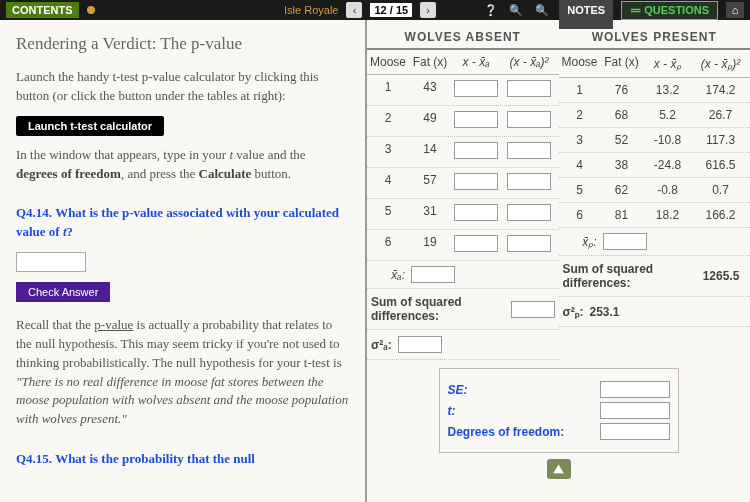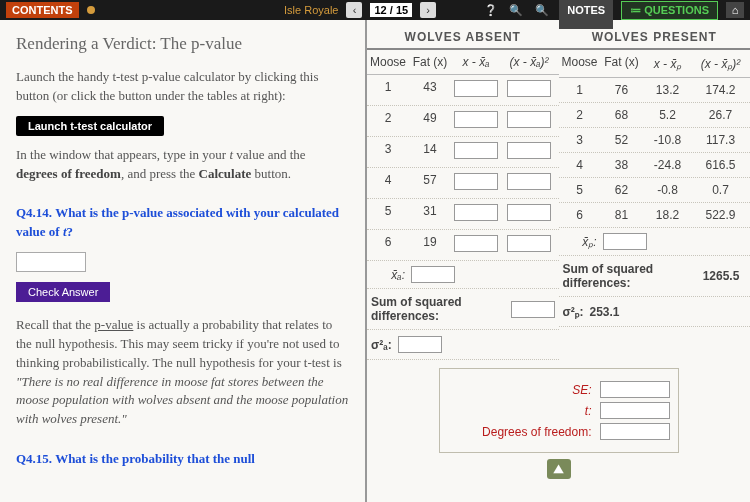--- a/index.html
+++ b/index.html
@@ -1,18 +1,18 @@
 <!DOCTYPE html>
 <html><head>
 <meta charset="utf-8">
 <style>
   *{box-sizing:border-box;margin:0;padding:0}
   body{width:750px;height:502px;overflow:hidden;font-family:Georgia,serif;background:#333}
   .topbar{height:20px;background:#1a1a1a;display:flex;align-items:center;color:#ccc;font:11px Arial;padding:0 6px;gap:8px}
-  .topbar .contents{background:#c2410c;color:#fff;padding:2px 6px;font-weight:bold}
+  .topbar .contents{background:#4d7c0f;color:#fff;padding:2px 6px;font-weight:bold}
   .topbar .royale{color:#d49b3c;margin-left:auto}
   .topbar .dot{width:8px;height:8px;border-radius:50%;background:#d49b3c}
   .topbar .pager{background:#fff;color:#000;padding:1px 4px;font-weight:bold}
   .topbar .arrow{background:#ddd;color:#333;width:16px;height:16px;display:flex;align-items:center;justify-content:center;border-radius:2px}
   .topbar .icon{color:#ccc;margin:0 2px}
   .topbar .notes{background:#444;color:#fff;padding:13px 8px;font-weight:bold}
   .topbar .questions{background:#232;color:#5c5;padding:2px 8px;font-weight:bold;border:1px solid #5c5}
   .topbar .home{background:#444;color:#fff;width:18px;height:16px;display:flex;align-items:center;justify-content:center}
   .main{display:flex;height:482px;background:#f9f8f5}
   .left{width:365px;padding:14px 16px;overflow:hidden;color:#555}
@@ -35,21 +35,21 @@
   .c1{width:42px}.c2{width:42px}.c3{width:50px}.c4{width:56px}
   .inp{display:inline-block;width:44px;height:17px;background:#fff;border:1px solid #999}
   .meanrow{display:flex;align-items:center;padding:5px 4px;border-bottom:1px dotted #c8c5bb;font-style:italic}
   .meanrow .lab{width:40px;text-align:right;padding-right:6px}
   .ssd{display:flex;align-items:center;padding:6px 4px;font:bold 12px Arial;border-bottom:1px dotted #c8c5bb}
   .ssd .lab{flex:1}
   .ssd .val{width:50px;text-align:center}
   .var{display:flex;align-items:center;padding:6px 4px;font:bold 12px Arial;border-bottom:1px dotted #c8c5bb}
   .bottom{margin:8px auto 0;width:240px;border:1px solid #c0bdae;padding:8px;font:12px Arial}
   .bottom .r{display:flex;align-items:center;margin:4px 0}
-  .bottom .r .l{flex:1;text-align:right;padding-right:8px;font-style:italic;font-weight:normal;color:#b91c1c}
+  .bottom .r .l{flex:1;text-align:left;padding-right:8px;font-style:italic;font-weight:bold;color:#1d4ed8}
   .bottom .r .i{width:70px;height:17px;background:#fff;border:1px solid #999}
   .mtn{text-align:center;margin-top:6px}
   .mtn span{display:inline-block;width:24px;height:20px;background:#7a8a5a;color:#fff;font:bold 12px Arial;line-height:20px;border-radius:3px}
 </style>
 </head>
 <body>
 
 <div class="topbar">
   <span class="contents">CONTENTS</span>
   <span class="dot"></span>
@@ -177,21 +177,21 @@
             <div class="row">
       <div class="c1">5</div>
               <div class="c2">62</div>
       <div class="c3">-0.8</div>
               <div class="c4">0.7</div>
     </div>
             <div class="row">
       <div class="c1">6</div>
               <div class="c2">81</div>
       <div class="c3">18.2</div>
-              <div class="c4">522.9</div>
+              <div class="c4">166.2</div>
     </div>
           </div>
         <div class="meanrow">
             <span class="lab">x̄ₚ:</span>
             <span class="inp"></span>
           </div>
         <div class="ssd">
             <span class="lab">Sum of squared differences:</span>
             <span class="val">1265.5</span>
           </div>

